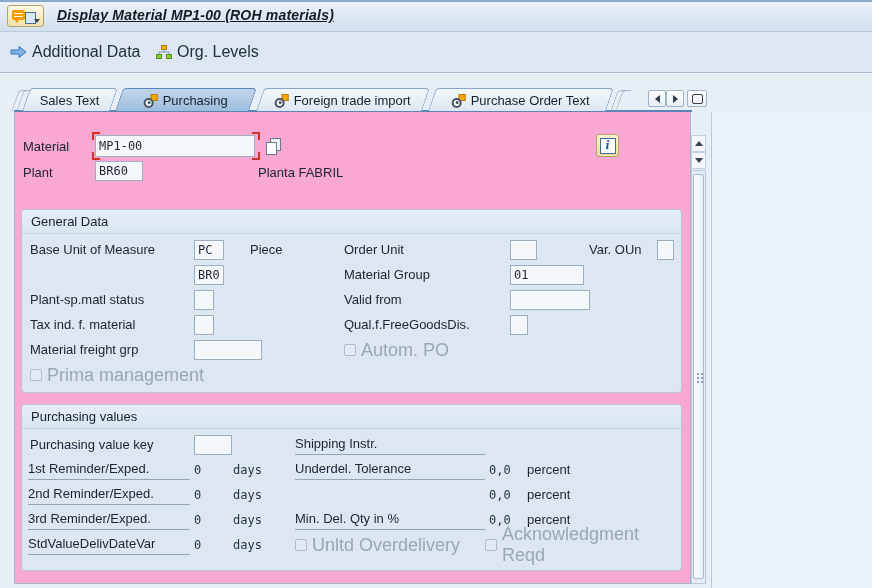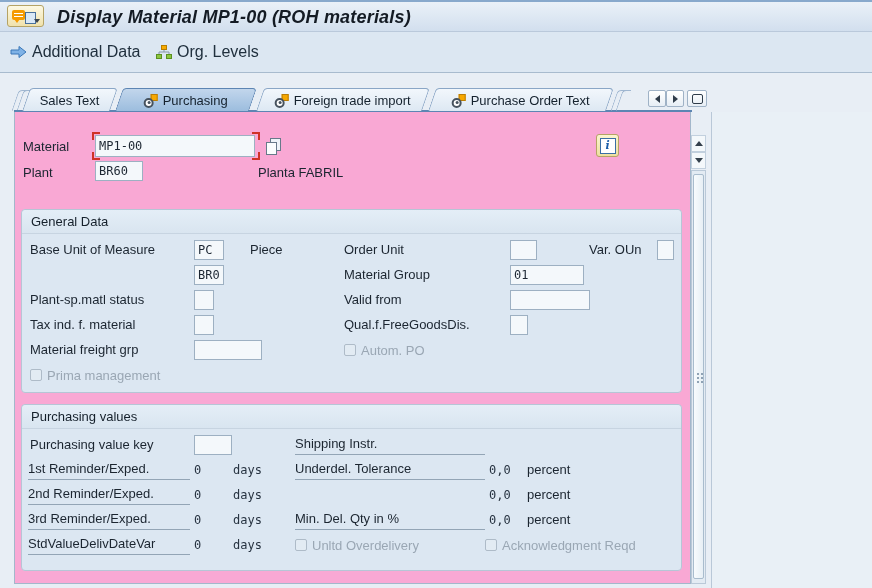--- a/index.html
+++ b/index.html
@@ -10,21 +10,21 @@
   
   .titlebar{position:absolute;left:0;top:0;width:872px;height:29px;
             background:linear-gradient(#eaf1f8,#d2dfee);border-bottom:1px solid #bac9db;}
   .sap-menu-btn{position:absolute;left:7px;top:3px;width:37px;height:22px;
             background:linear-gradient(#fdf9e3,#f0e2ac);border:1px solid #b5a365;border-radius:3px;box-sizing:border-box;}
   .bubble{position:absolute;left:4px;top:4px;width:13px;height:10px;background:#f59b00;border-radius:2px;}
   .bubble i{position:absolute;left:2px;top:3px;width:9px;height:1px;background:#fff;box-shadow:0 3px #fff;}
   .bubble-tail{position:absolute;left:6px;top:13px;width:0;height:0;border-left:3px solid transparent;border-right:3px solid transparent;border-top:4px solid #f59b00;}
   .mini-page{position:absolute;left:17px;top:6px;width:9px;height:10px;background:#d9e8f6;border:1px solid #48709c;}
   .menu-drop{position:absolute;right:3px;bottom:3px;width:0;height:0;border-left:3px solid transparent;border-right:3px solid transparent;border-top:4px solid #3c4650;}
-  .title-text{position:absolute;left:57px;top:5px;font-size:18px;font-weight:bold;font-style:italic;color:#141b24;letter-spacing:.2px;}
+  .title-text{position:absolute;left:57px;top:5px;font-size:14px;font-weight:bold;font-style:italic;color:#141b24;letter-spacing:.2px;text-decoration:underline;}
 
   
   .toolbar{position:absolute;left:0;top:30px;width:872px;height:40px;background:#dce7f2;border-bottom:1px solid #a8bbce;}
   .tb-item{position:absolute;top:10px;height:20px;display:flex;align-items:center;gap:5px;font-size:16px;color:#20303e;cursor:default;}
 
   
   .panel-topline{position:absolute;left:14px;top:108px;width:678px;height:2px;background:#5d85b3;z-index:1;}
   .tab{position:absolute;top:86px;height:23px;transform:skewX(-19deg);border:1px solid #8aa6c6;border-bottom:none;
        border-radius:4px 4px 0 0;background:linear-gradient(#f2f7fc,#dde8f3);box-sizing:border-box;z-index:2;
        display:flex;align-items:center;justify-content:center;cursor:default;}
@@ -61,21 +61,21 @@
   .info-btn{position:absolute;width:23px;height:23px;background:linear-gradient(#fbf4cf,#eedfa0);
             border:1px solid #b5a365;border-radius:3px;box-sizing:border-box;display:flex;align-items:center;justify-content:center;cursor:default;}
   .info-btn .iq{width:14px;height:14px;background:#fff;border:1px solid #3a6ea5;display:flex;align-items:center;justify-content:center;
             font-family:"DejaVu Serif",serif;font-weight:bold;font-style:italic;font-size:11px;color:#1a5ca8;}
 
   
   .grp{position:absolute;background:#dce7f2;border:1px solid #b6c5d6;border-radius:4px;box-sizing:border-box;}
   .grp-hd{height:23px;line-height:23px;padding-left:9px;font-size:13px;color:#15202b;
           background:linear-gradient(#e4eef7,#d9e5f0);border-bottom:1px solid #c7d4e1;border-radius:4px 4px 0 0;}
   .dl-lbl{position:absolute;font-size:13px;color:#1b2530;height:19px;line-height:18px;border-bottom:1px solid #93a5b6;white-space:nowrap;}
-  .cb-row{position:absolute;display:flex;align-items:center;gap:5px;font-size:13px;color:#9aa7b4;height:20px;}
+  .cb-row{position:absolute;display:flex;align-items:center;gap:5px;font-size:18px;color:#9aa7b4;height:20px;}
   .cb{width:12px;height:12px;border:1px solid #aebbc8;background:#e2ebf3;border-radius:2px;box-sizing:border-box;flex:0 0 auto;}
 
   
   .sb-btn{position:absolute;left:691px;width:15px;height:17px;background:#f4f8fb;border:1px solid #c2d0de;box-sizing:border-box;
           display:flex;align-items:center;justify-content:center;}
   .sb-tri-up{width:0;height:0;border-left:4px solid transparent;border-right:4px solid transparent;border-bottom:5px solid #34404c;}
   .sb-tri-dn{width:0;height:0;border-left:4px solid transparent;border-right:4px solid transparent;border-top:5px solid #34404c;}
   .sb-track{position:absolute;left:691px;top:168px;width:15px;height:414px;background:#e3ebf3;border:1px solid #bac9d8;box-sizing:border-box;}
   .sb-thumb{position:absolute;left:1px;top:3px;width:11px;height:405px;background:linear-gradient(90deg,#f8fbfd,#e7eff5);
             border:1px solid #a9bccd;border-radius:2px;box-sizing:border-box;}

